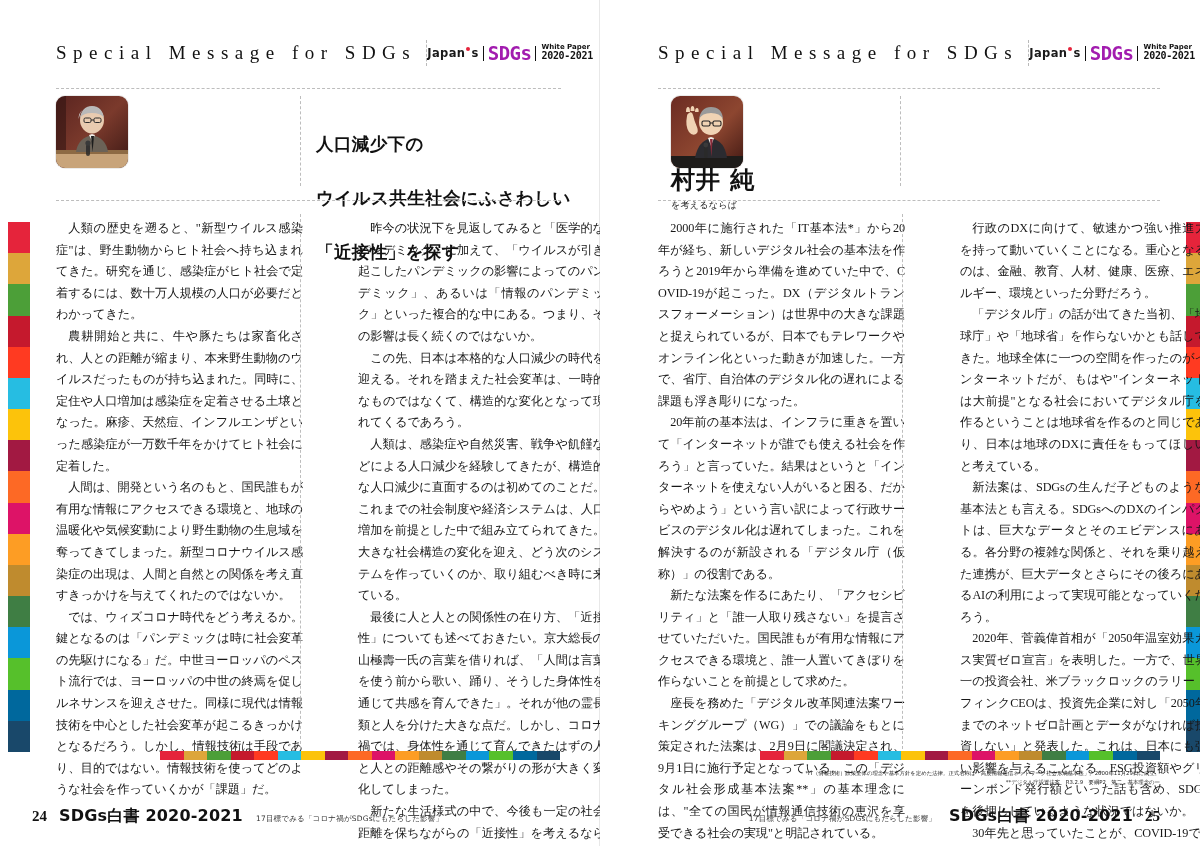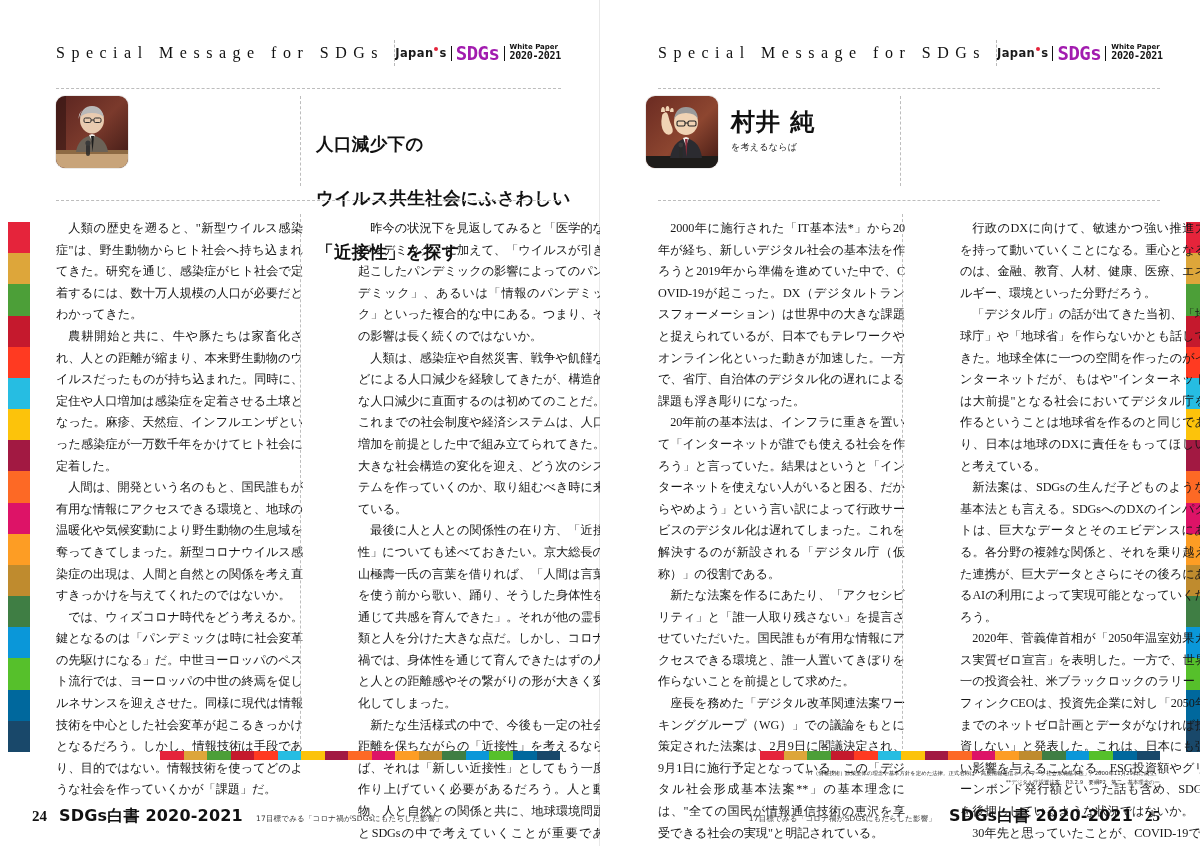--- a/index.html
+++ b/index.html
@@ -34,21 +34,21 @@
   .sdg-vstripe .sw{flex:1 1 auto;width:100%;}
 
   
   .pg-header{
     position:absolute;left:56px;right:38px;top:38px;height:30px;
     display:flex;align-items:center;
   }
   .page.right .pg-header{left:58px;right:40px;}
   .hdr-title{
     font-family:"Liberation Serif","DejaVu Serif",serif;
-    font-size:16px;letter-spacing:6.5px;color:#111;
+    font-size:19px;letter-spacing:6.5px;color:#111;
     white-space:nowrap;flex:0 0 auto;
   }
   .hdr-rule{
     flex:1 1 auto;height:26px;
     margin:0 0 0 10px;
     border-left:1px dashed #b9b9b9;
     position:relative;
   }
   .hdr-logo{
     flex:0 0 auto;display:flex;align-items:center;
@@ -79,21 +79,21 @@
   }
   .dashed-v{
     position:absolute;width:0;border-left:1px dashed #bdbdbd;
   }
 
   
   .byline{
     position:absolute;top:96px;display:flex;align-items:center;
   }
   .byline.left{left:56px;}
-  .byline.right{left:46px;}
+  .byline.right{left:58px;flex-direction:column;}
   .portrait{
     width:72px;height:72px;border-radius:9px;overflow:hidden;
     flex:0 0 auto;position:relative;
     box-shadow:0 0 0 1px rgba(0,0,0,.08);
   }
   .portrait svg{display:block;width:72px;height:72px;}
   .by-text{margin-left:13px;}
   .by-name{
     font-family:"DejaVu Sans","Liberation Sans",sans-serif;
     font-weight:bold;font-size:24px;color:#111;line-height:1.08;
@@ -269,20 +269,21 @@
 
     <div class="cols left">
       <div class="col">
         <p>人類の歴史を遡ると、"新型ウイルス感染症"は、野生動物からヒト社会へ持ち込まれてきた。研究を通じ、感染症がヒト社会で定着するには、数十万人規模の人口が必要だとわかってきた。</p>
         <p>農耕開始と共に、牛や豚たちは家畜化され、人との距離が縮まり、本来野生動物のウイルスだったものが持ち込まれた。同時に、定住や人口増加は感染症を定着させる土壌となった。麻疹、天然痘、インフルエンザといった感染症が一万数千年をかけてヒト社会に定着した。</p>
         <p>人間は、開発という名のもと、国民誰もが有用な情報にアクセスできる環境と、地球の温暖化や気候変動により野生動物の生息域を奪ってきてしまった。新型コロナウイルス感染症の出現は、人間と自然との関係を考え直すきっかけを与えてくれたのではないか。</p>
         <p>では、ウィズコロナ時代をどう考えるか。鍵となるのは「パンデミックは時に社会変革の先駆けになる」だ。中世ヨーロッパのペスト流行では、ヨーロッパの中世の終焉を促しルネサンスを迎えさせた。同様に現代は情報技術を中心とした社会変革が起こるきっかけとなるだろう。しかし、情報技術は手段であり、目的ではない。情報技術を使ってどのような社会を作っていくかが「課題」だ。</p>
       </div>
       <div class="col">
         <p>昨今の状況下を見返してみると「医学的なパンデミック」に加えて、「ウイルスが引き起こしたパンデミックの影響によってのパンデミック」、あるいは「情報のパンデミック」といった複合的な中にある。つまり、その影響は長く続くのではないか。</p>
+        <p>この先、日本は本格的な人口減少の時代を迎える。それを踏まえた社会変革は、一時的なものではなくて、構造的な変化となって現れてくるであろう。</p>
         <p>人類は、感染症や自然災害、戦争や飢饉などによる人口減少を経験してきたが、構造的な人口減少に直面するのは初めてのことだ。これまでの社会制度や経済システムは、人口増加を前提とした中で組み立てられてきた。大きな社会構造の変化を迎え、どう次のシステムを作っていくのか、取り組むべき時に来ている。</p>
         <p>最後に人と人との関係性の在り方、「近接性」についても述べておきたい。京大総長の山極壽一氏の言葉を借りれば、「人間は言葉を使う前から歌い、踊り、そうした身体性を通じて共感を育んできた」。それが他の霊長類と人を分けた大きな点だ。しかし、コロナ禍では、身体性を通じて育んできたはずの人と人との距離感やその繋がりの形が大きく変化してしまった。</p>
         <p>新たな生活様式の中で、今後も一定の社会距離を保ちながらの「近接性」を考えるならば、それは「新しい近接性」としてもう一度作り上げていく必要があるだろう。人と動物、人と自然との関係と共に、地球環境問題とSDGsの中で考えていくことが重要である。</p>
       </div>
     </div>
 
     <div class="dashed-v" style="left:300px;top:214px;height:540px;"></div>
 
     <div class="sdg-hbar left">
         <span class="sw" style="background: rgb(229, 36, 59);"></span>

